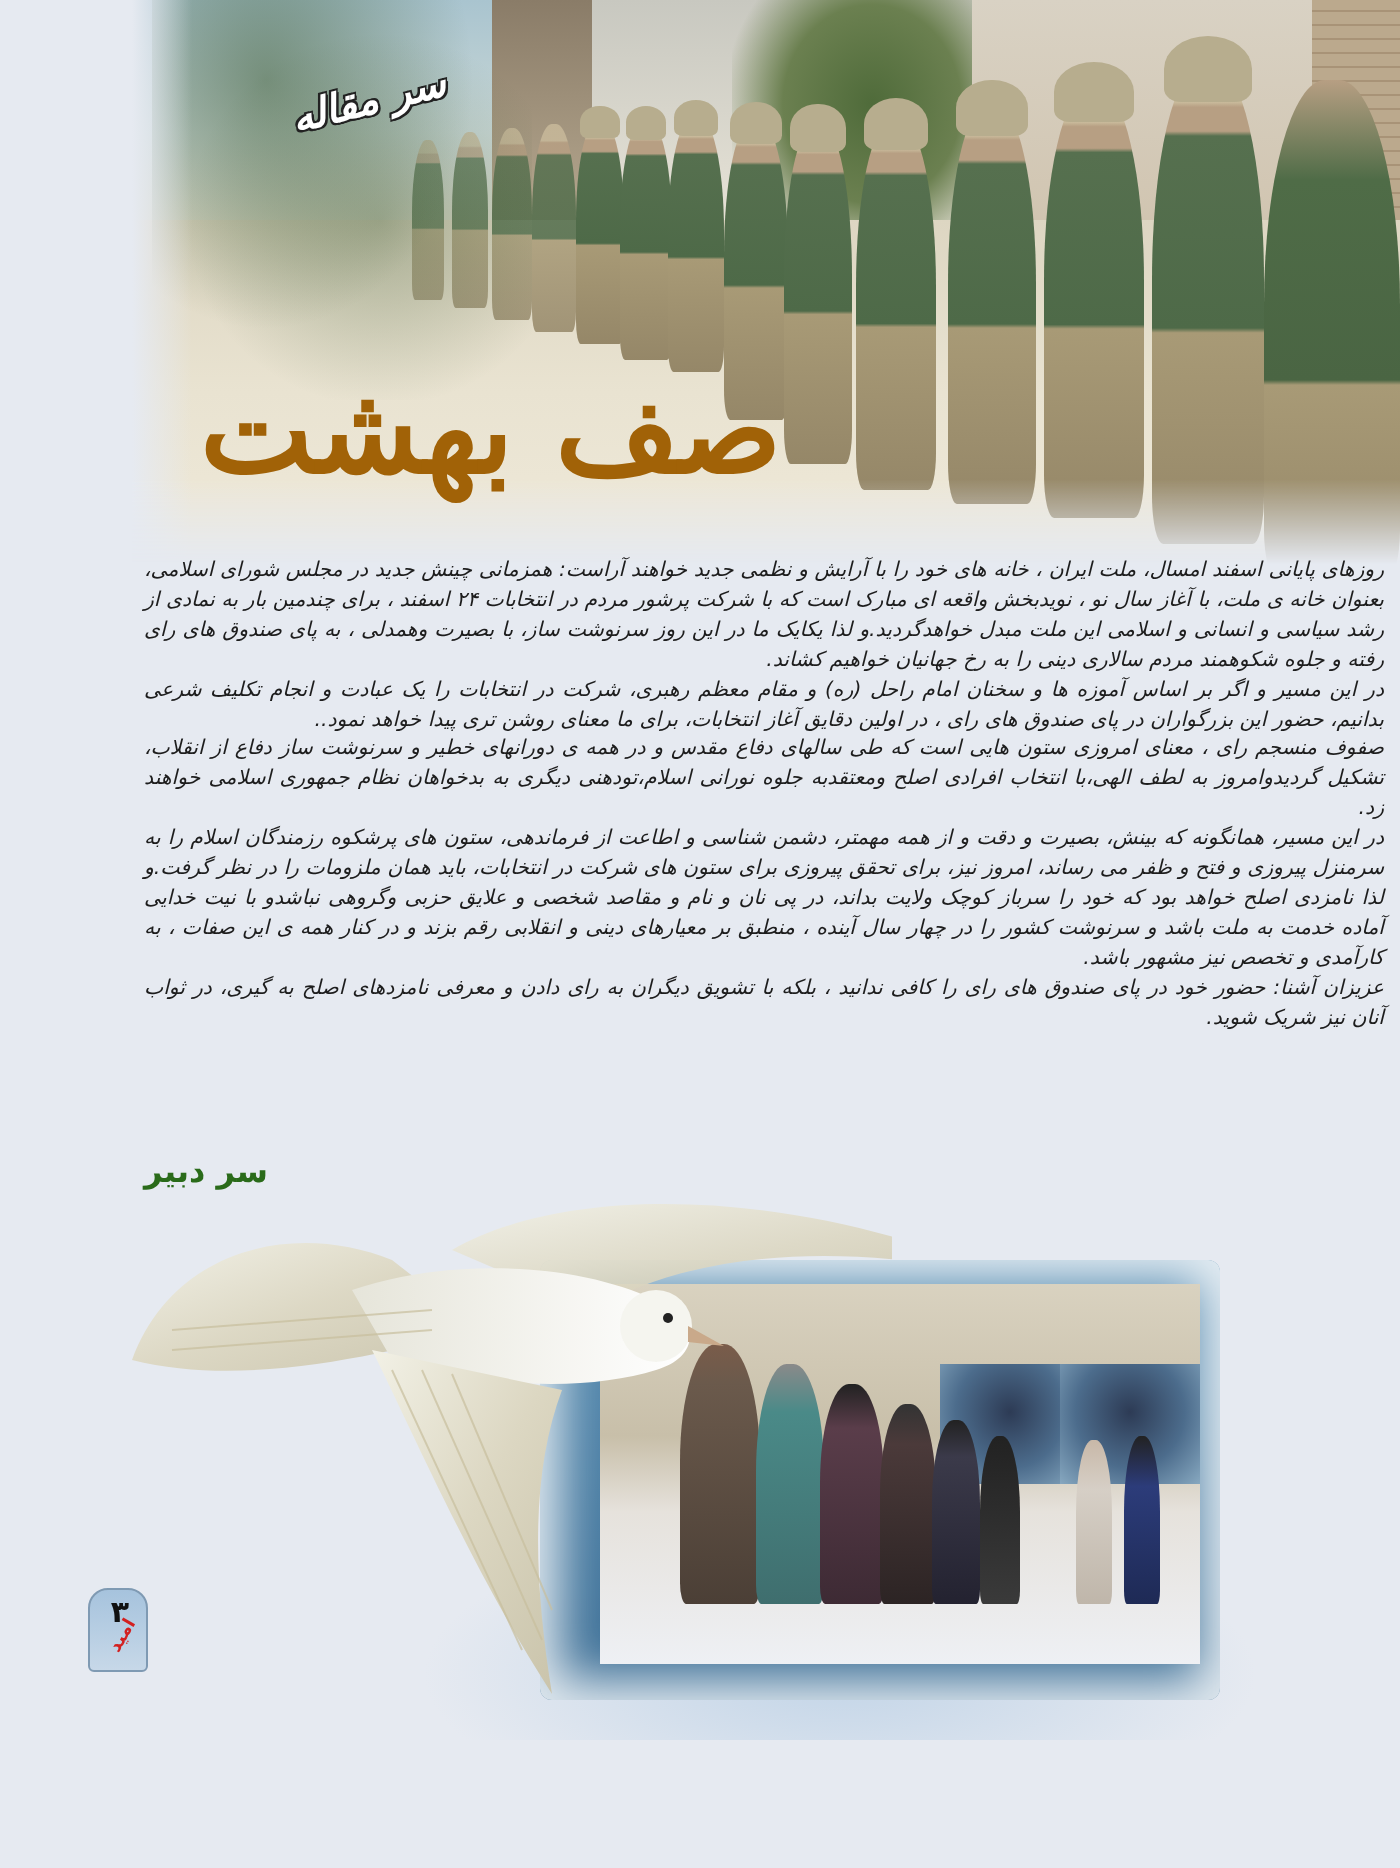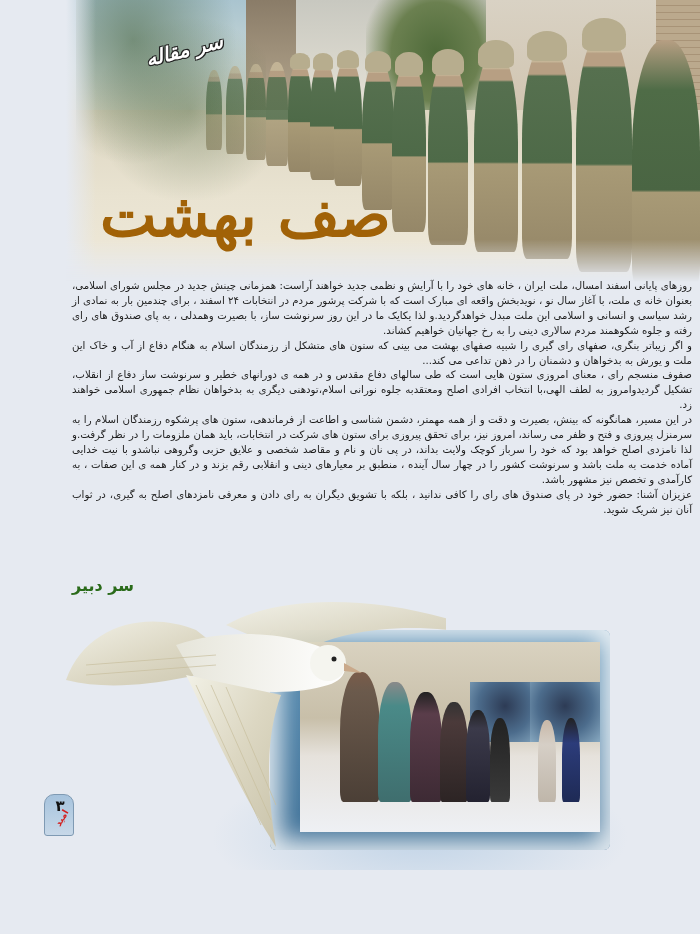--- a/index.html
+++ b/index.html
@@ -62,21 +62,21 @@
       direction: rtl; letter-spacing: -2px;
     }
 
     
     .article {
       position: absolute; left: 72px; top: 279px; width: 620px;
       direction: rtl; text-align: justify;
       color: #1d1d1d; font-size: 10.2px; line-height: 14.9px;
       font-family: "DejaVu Sans", sans-serif;
     }
-    .article p { margin: 0; }
+    .article p { margin: 0; font-style: italic; }
     .signature {
       position: absolute; left: 72px; top: 576px;
       color: #2a6b1a; font-weight: bold; font-size: 16px;
       direction: rtl; font-family: "DejaVu Sans", sans-serif;
     }
 
     
     .voting-photo {
       position: absolute; left: 270px; top: 630px; width: 340px; height: 220px;
       border-radius: 6px;
@@ -166,21 +166,21 @@
 
     <div class="palm"></div>
     <div class="fade-left"></div>
   </div>
 
   <div class="section-label">سر مقاله</div>
   <div class="big-title">صف بهشت</div>
 
   <div class="article">
     <p>روزهای پایانی اسفند امسال، ملت ایران ، خانه های خود را با آرایش و نظمی جدید خواهند آراست: همزمانی چینش جدید در مجلس شورای اسلامی، بعنوان خانه ی ملت، با آغاز سال نو ، نویدبخش واقعه ای مبارک است که با شرکت پرشور مردم در انتخابات ۲۴ اسفند ، برای چندمین بار به نمادی از رشد سیاسی و انسانی و اسلامی این ملت مبدل خواهدگردید.و لذا یکایک ما در این روز سرنوشت ساز، با بصیرت وهمدلی ، به پای صندوق های رای رفته و جلوه شکوهمند مردم سالاری دینی را به رخ جهانیان خواهیم کشاند.</p>
-    <p>و اگر زیباتر بنگری، صفهای رای گیری را شبیه صفهای بهشت می بینی که ستون های متشکل از رزمندگان اسلام به هنگام دفاع از آب و خاک این ملت و یورش به بدخواهان و دشمنان را در ذهن تداعی می کند...</p>
+    <p>در این مسیر و اگر بر اساس آموزه ها و سخنان امام راحل (ره) و مقام معظم رهبری، شرکت در انتخابات را یک عبادت و انجام تکلیف شرعی بدانیم، حضور این بزرگواران در پای صندوق های رای ، در اولین دقایق آغاز انتخابات، برای ما معنای روشن تری پیدا خواهد نمود..</p>
     <p>صفوف منسجم رای ، معنای امروزی ستون هایی است که طی سالهای دفاع مقدس و در همه ی دورانهای خطیر و سرنوشت ساز دفاع از انقلاب، تشکیل گردیدوامروز به لطف الهی،با انتخاب افرادی اصلح ومعتقدبه جلوه نورانی اسلام،تودهنی دیگری به بدخواهان نظام جمهوری اسلامی خواهند زد.</p>
     <p>در این مسیر، همانگونه که بینش، بصیرت و دقت و از همه مهمتر، دشمن شناسی و اطاعت از فرماندهی، ستون های پرشکوه رزمندگان اسلام را به سرمنزل پیروزی و فتح و ظفر می رساند، امروز نیز، برای تحقق پیروزی برای ستون های شرکت در انتخابات، باید همان ملزومات را در نظر گرفت.و لذا نامزدی اصلح خواهد بود که خود را سرباز کوچک ولایت بداند، در پی نان و نام و مقاصد شخصی و علایق حزبی وگروهی نباشدو با نیت خدایی آماده خدمت به ملت باشد و سرنوشت کشور را در چهار سال آینده ، منطبق بر معیارهای دینی و انقلابی رقم بزند و در کنار همه ی این صفات ، به کارآمدی و تخصص نیز مشهور باشد.</p>
     <p>عزیزان آشنا: حضور خود در پای صندوق های رای را کافی ندانید ، بلکه با تشویق دیگران به رای دادن و معرفی نامزدهای اصلح به گیری، در ثواب آنان نیز شریک شوید.</p>
   </div>
 
   <div class="signature">سر دبیر</div>
 
   <div class="bottom-fade"></div>
   <div class="voting-photo">
     <div class="frame">

